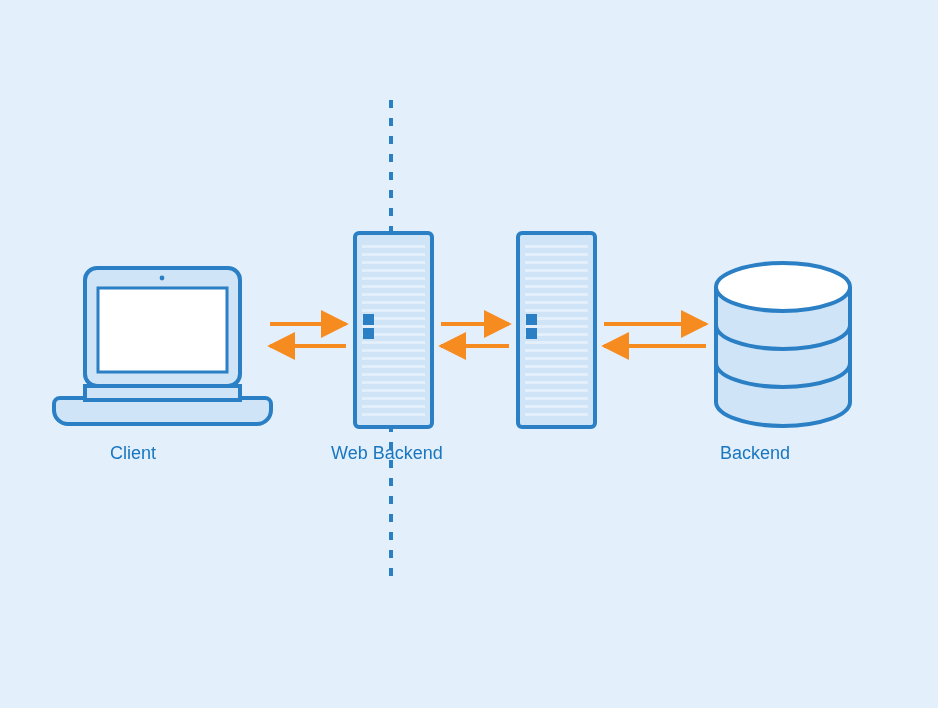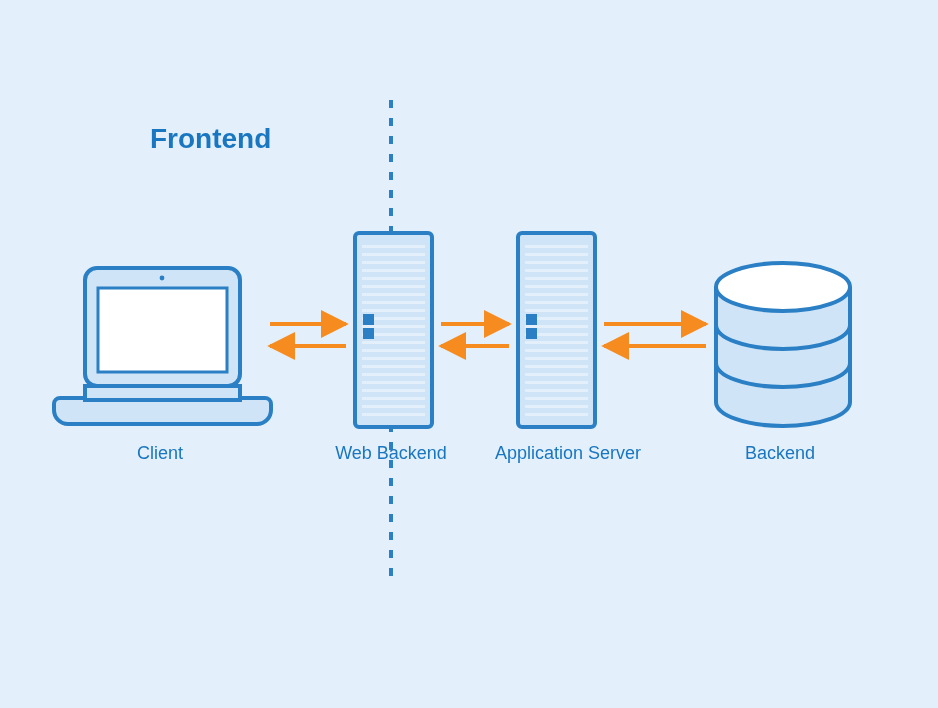--- a/index.html
+++ b/index.html
@@ -19,44 +19,42 @@
   .section-title {
     position: absolute;
     font-size: 28px;
     font-weight: 700;
     color: #1976c1;
   }
   .node-label {
     position: absolute;
     font-size: 18px;
     color: #1976c1;
-    text-align: center;
+    text-align: left;
     font-weight: 400;
   }
   svg.overlay {
     position: absolute;
     left: 0; top: 0;
     width: 938px;
     height: 708px;
     pointer-events: none;
   }
 </style>
 </head>
 <body>
 
 <div class="stage">
 
-  <div class="section-title" style="left:150px; top:123px;">Frontend</div>
 
 
   <div class="node-label" style="left:110px; top:443px; width:100px;">Client</div>
 
   <div class="node-label" style="left:331px; top:443px; width:120px;">Web Backend</div>
 
-  <div class="node-label" style="left:478px; top:443px; width:180px;">Application Server</div>
 
   <div class="node-label" style="left:720px; top:443px; width:120px;">Backend</div>
 
   <svg class="overlay" viewBox="0 0 938 708">
     <defs>
       <marker id="arrowR" viewBox="0 0 10 10" refX="9" refY="5" markerWidth="7" markerHeight="7" orient="auto-start-reverse">
         <path d="M0,0 L10,5 L0,10 z" fill="#f68b1f"></path>
       </marker>
       <marker id="arrowL" viewBox="0 0 10 10" refX="1" refY="5" markerWidth="7" markerHeight="7" orient="auto">
         <path d="M10,0 L0,5 L10,10 z" fill="#f68b1f"></path>

